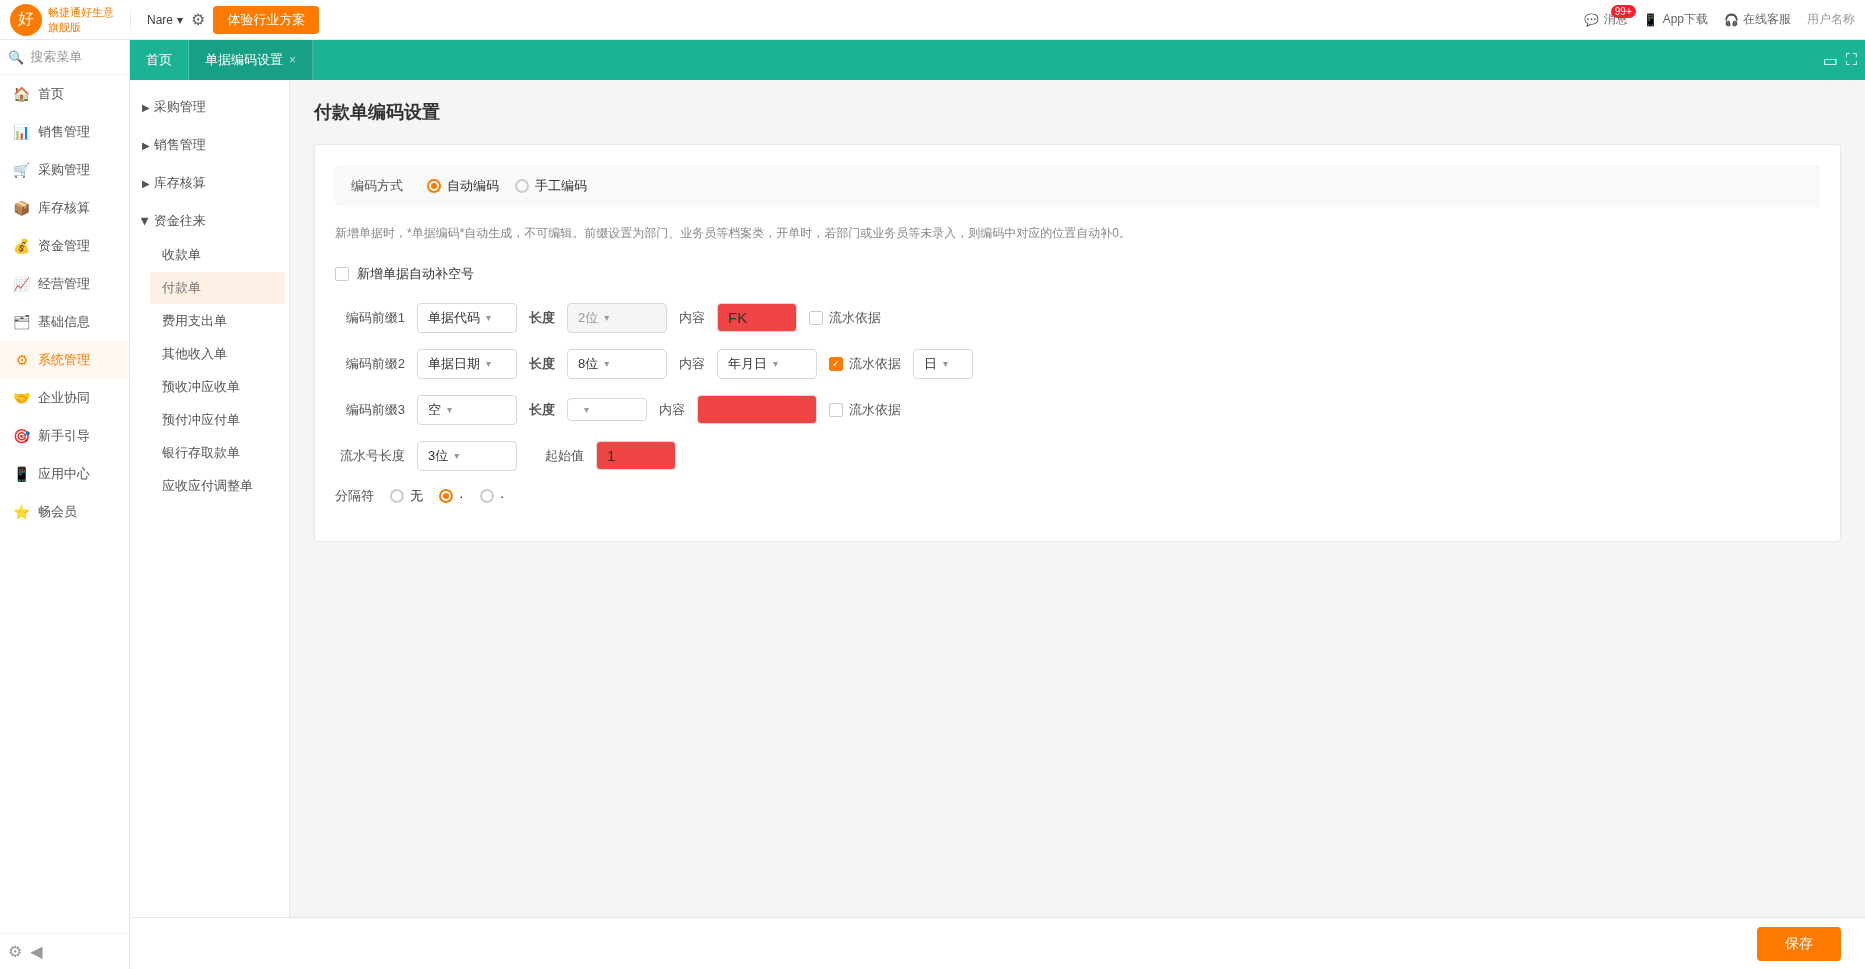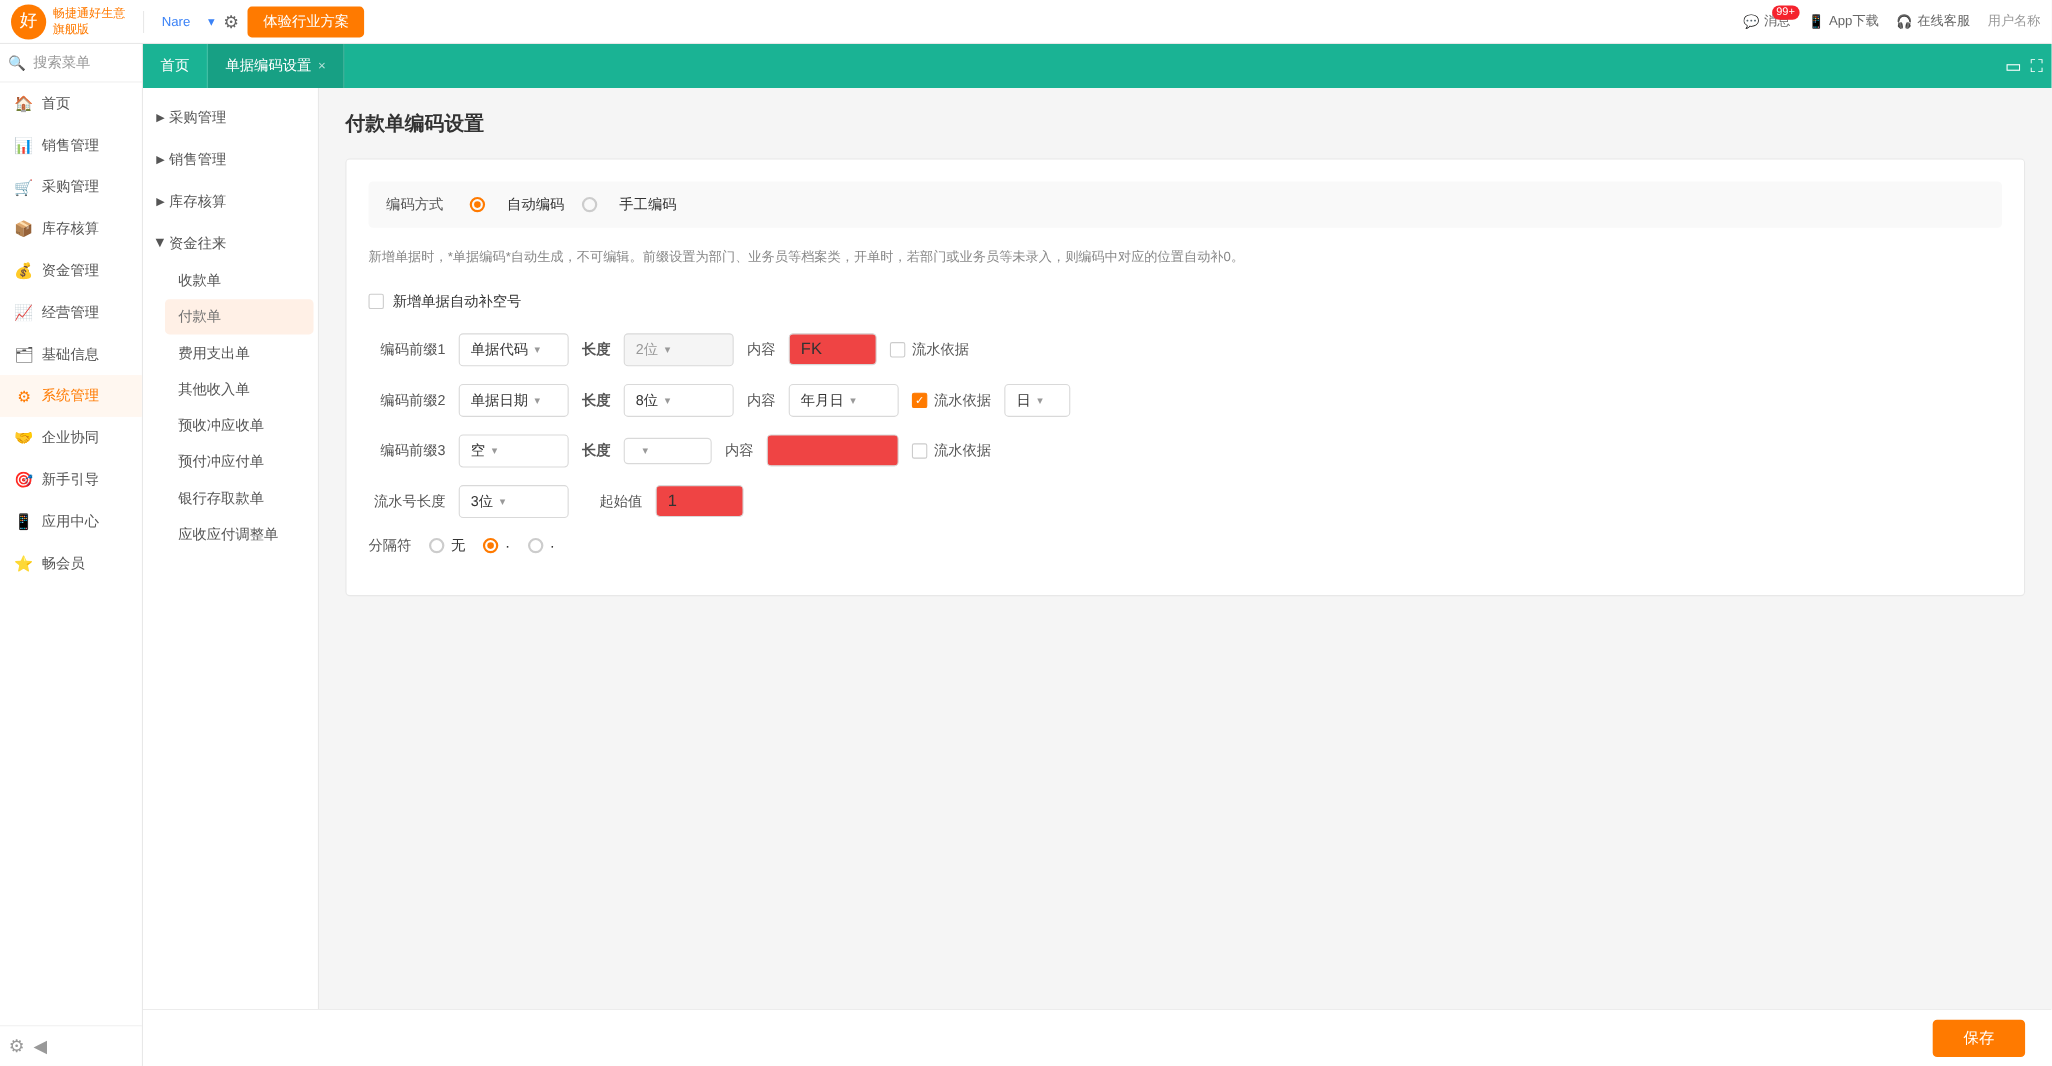--- a/index.html
+++ b/index.html
@@ -15,21 +15,21 @@
       padding: 0 10px;
       position: fixed;
       top: 0; left: 0; right: 0;
       z-index: 100;
     }
     .topbar-left { display: flex; align-items: center; gap: 8px; flex: 1; }
     .topbar-logo { display: flex; align-items: center; gap: 6px; }
     .logo-icon { width: 32px; height: 32px; background: #ff7a00; border-radius: 50%; display: flex; align-items: center; justify-content: center; color: #fff; font-size: 16px; }
     .logo-text { font-size: 11px; color: #ff7a00; line-height: 1.3; }
     .topbar-divider { width: 1px; height: 20px; background: #e8e8e8; margin: 0 8px; }
-    .topbar-company { color: #3b82f6; font-size: 12px; display: flex; align-items: center; gap: 16px; }
+    .topbar-company { color: #404040; font-size: 12px; display: flex; align-items: center; gap: 4px; }
     .btn-trial { background: #ff7a00; color: #fff; border: none; border-radius: 4px; padding: 5px 14px; font-size: 13px; cursor: pointer; }
     .topbar-right { display: flex; align-items: center; gap: 16px; font-size: 12px; color: #666; }
     .msg-badge { position: relative; display: inline-flex; align-items: center; gap: 4px; cursor: pointer; }
     .badge { background: #f5222d; color: #fff; border-radius: 8px; font-size: 10px; padding: 1px 4px; position: absolute; top: -6px; right: -8px; }
     .topbar-user { color: #999; font-size: 12px; }
 
     
     .sidebar {
       width: 130px;
       background: #fff;
@@ -170,21 +170,21 @@
       display: flex;
       align-items: center;
       gap: 24px;
       padding: 12px 16px;
       background: #f9f9f9;
       border-radius: 4px;
       margin-bottom: 16px;
     }
     .encoding-method-label { color: #555; font-size: 13px; }
     .radio-group { display: flex; align-items: center; gap: 16px; }
-    .radio-item { display: flex; align-items: center; gap: 20px; cursor: pointer; font-size: 13px; color: #333; }
+    .radio-item { display: flex; align-items: center; gap: 6px; cursor: pointer; font-size: 13px; color: #333; }
     .radio-circle {
       width: 14px; height: 14px; border-radius: 50%; border: 2px solid #ccc;
       display: flex; align-items: center; justify-content: center;
     }
     .radio-circle.checked { border-color: #ff7a00; }
     .radio-circle.checked::after { content: ''; width: 6px; height: 6px; background: #ff7a00; border-radius: 50%; }
 
     
     .desc-text {
       color: #888;

